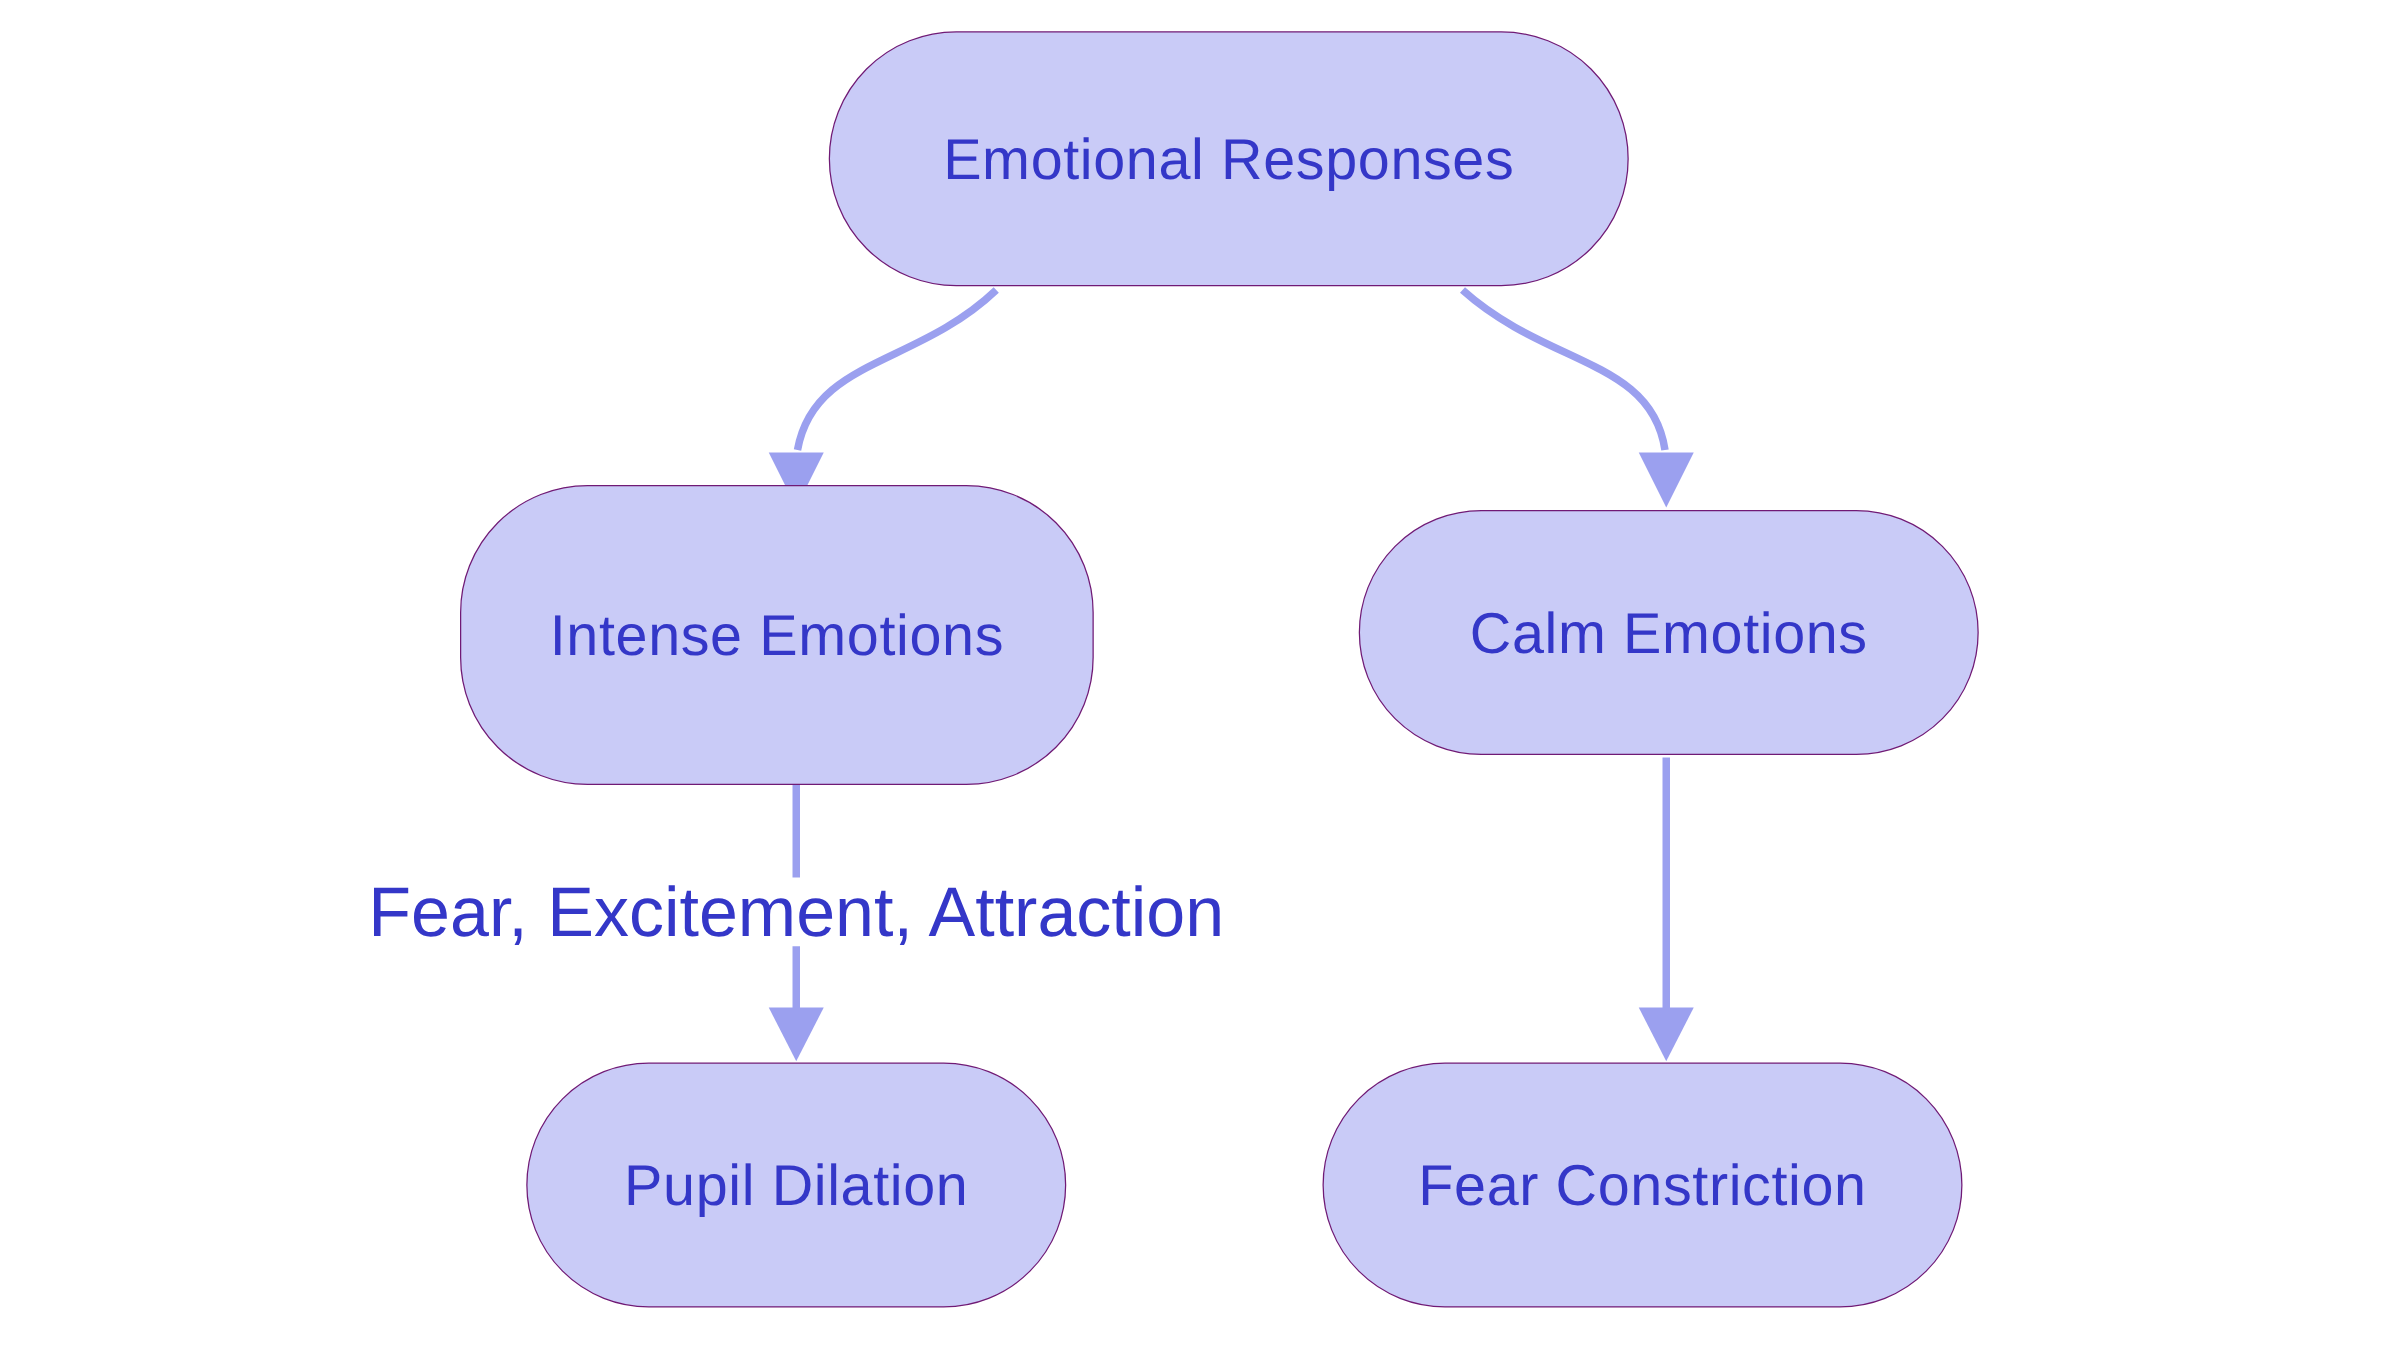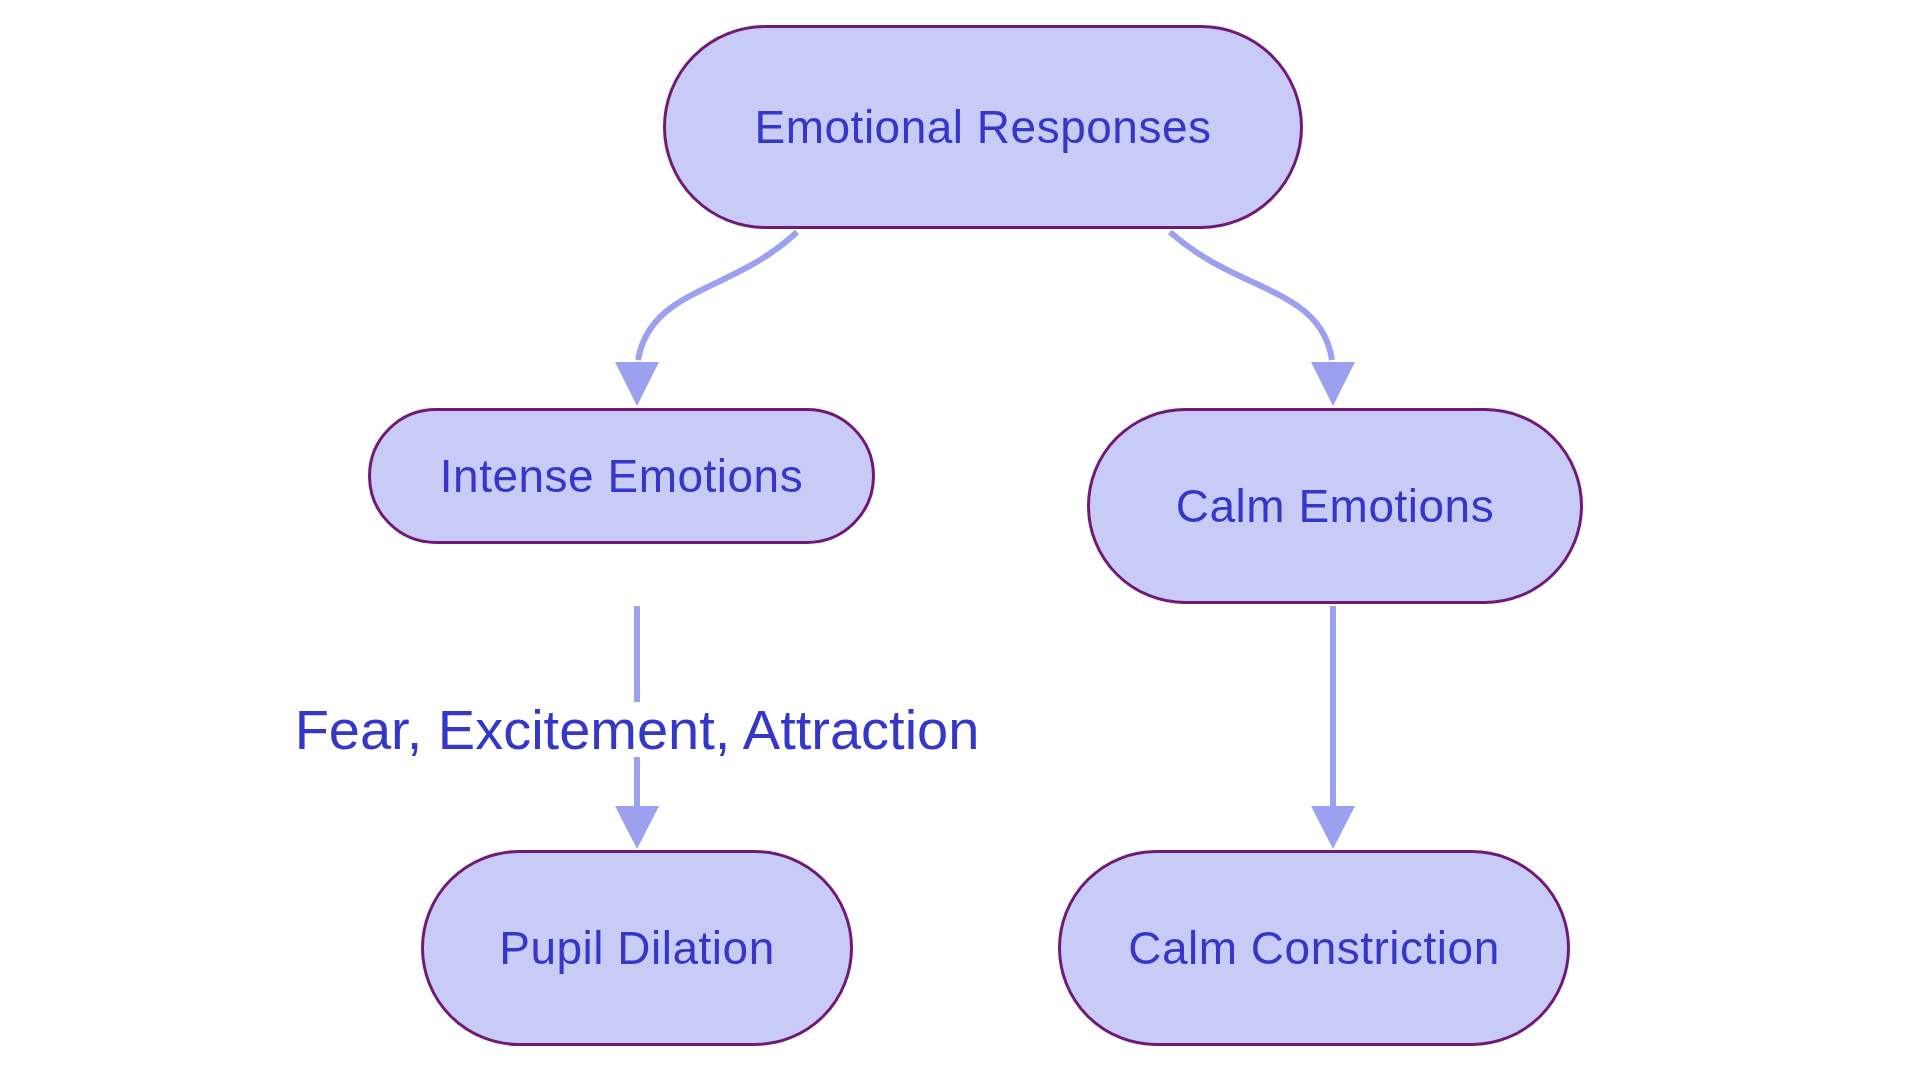--- a/index.html
+++ b/index.html
@@ -12,33 +12,33 @@
     font-family: "Liberation Sans", "DejaVu Sans", sans-serif;
   }
   #edges {
     position: absolute;
     left: 0; top: 0;
     width: 1920px; height: 1083px;
   }
   .node {
     position: absolute;
     background: #c9cbf7;
-    border: 3px solid #701a75;
+    border: 1px solid #701a75;
     border-radius: 102px;
     box-sizing: border-box;
     display: flex;
     align-items: center;
     justify-content: center;
     color: #3437c8;
     font-size: 46px;
     letter-spacing: 0.5px;
     white-space: nowrap;
   }
   .n-emotional     { left: 663px;  top: 25px;  width: 640px; height: 204px; }
-  .n-intense       { left: 368px;  top: 408px; width: 507px; height: 136px; }
+  .n-intense       { left: 368px;  top: 388px; width: 507px; height: 240px; }
   .n-calm          { left: 1087px; top: 408px; width: 496px; height: 196px; }
   .n-dilation      { left: 421px;  top: 850px; width: 432px; height: 196px; }
   .n-constriction  { left: 1058px; top: 850px; width: 512px; height: 196px; }
   .edge-label {
     position: absolute;
     left: 637px;
     top: 729px;
     transform: translate(-50%, -50%);
     font-size: 56px;
     color: #3437c8;
@@ -76,18 +76,18 @@
 
   <div class="node n-dilation">
     <span>Pupil Dilation</span>
   </div>
 
   <div class="node n-calm">
     <span>Calm Emotions</span>
   </div>
 
   <div class="node n-constriction">
-    <span>Calm Constriction</span>
+    <span>Fear Constriction</span>
   </div>
 
   <div class="edge-label">Fear, Excitement, Attraction</div>
 
 </div>
 
 </body></html>

